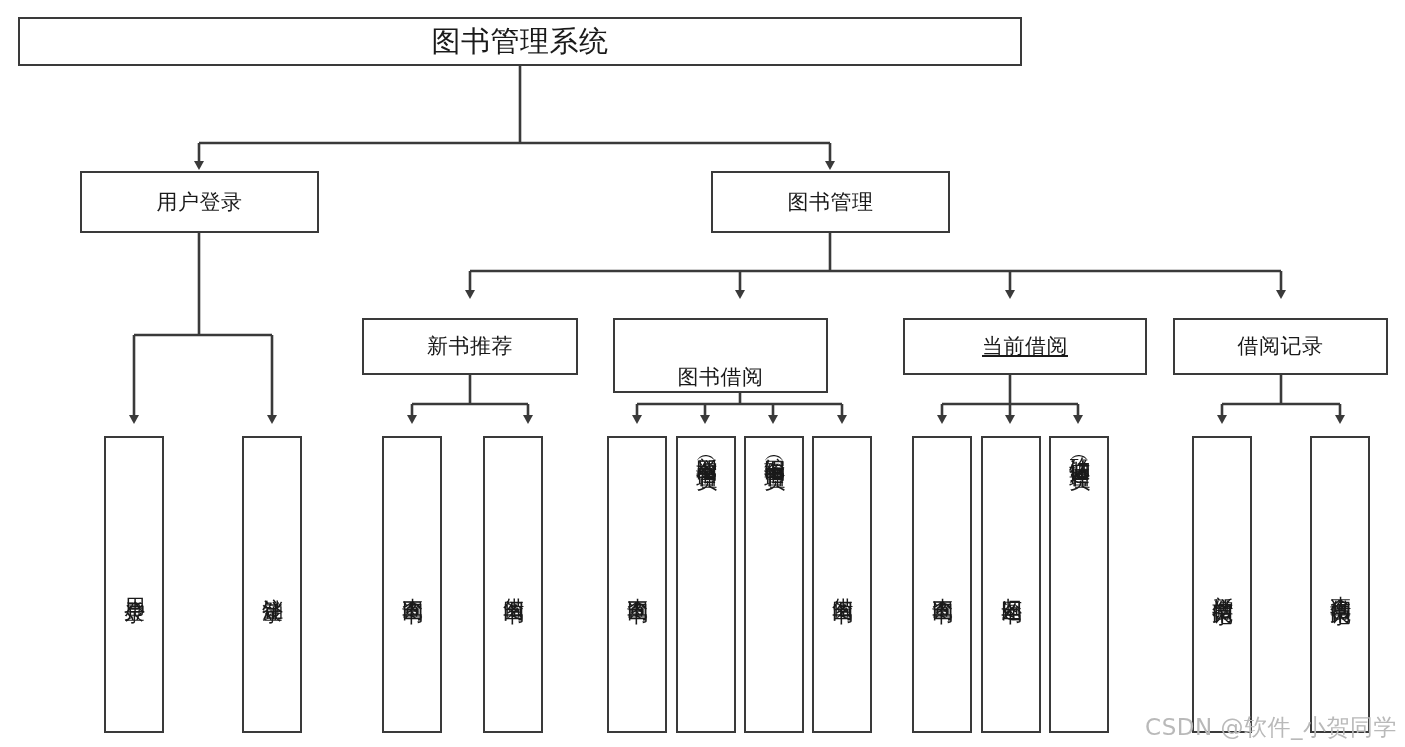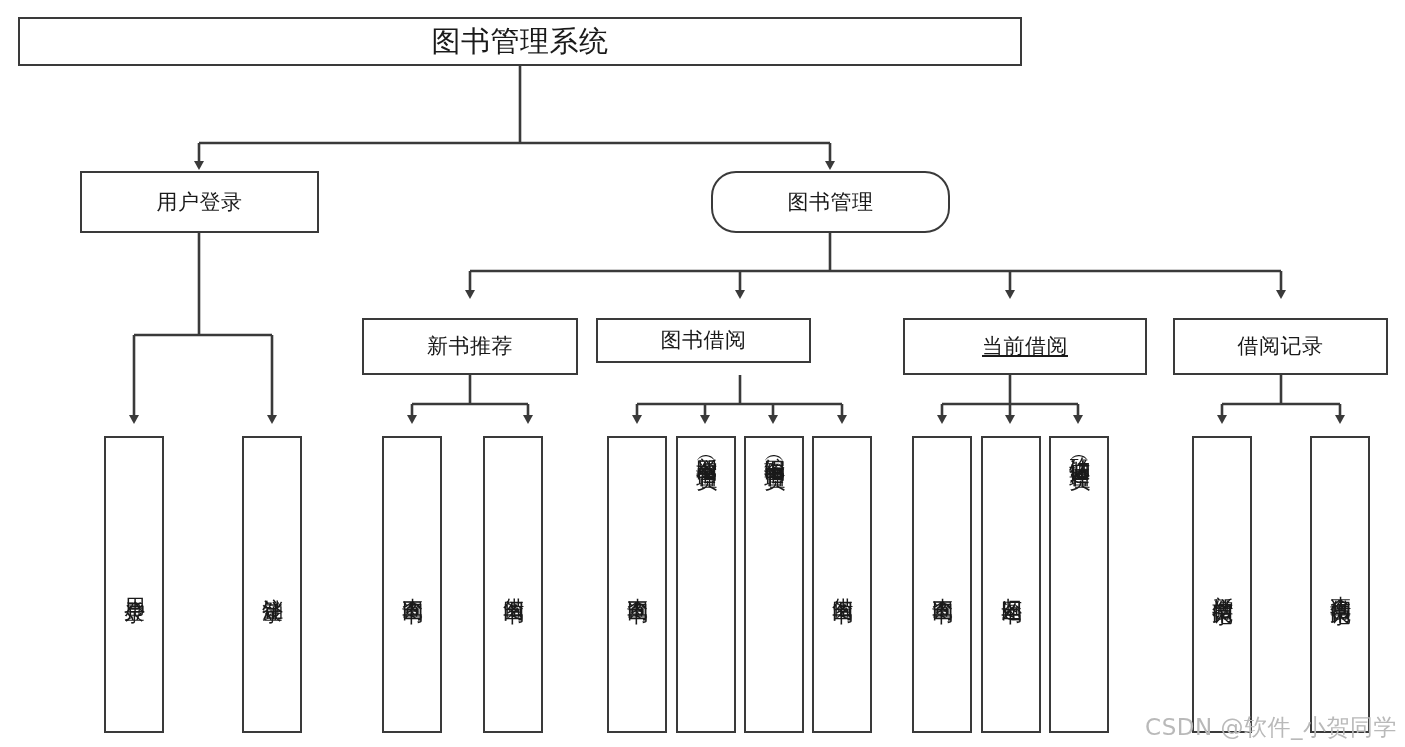--- a/index.html
+++ b/index.html
@@ -131,28 +131,28 @@
     </g>
   </svg>
 
   <div class="node lvl-root" style="left:18px; top:17px; width:1004px; height:49px;">
     <span class="label">图书管理系统</span>
   </div>
 
   <div class="node lvl-mid" style="left:80px; top:171px; width:239px; height:62px;">
     <span class="label">用户登录</span>
   </div>
-  <div class="node lvl-mid" style="left:711px; top:171px; width:239px; height:62px;border-radius:25px;">
+  <div class="node lvl-mid" style="left:711px; top:171px; width:239px; height:62px;">
     <span class="label">图书管理</span>
   </div>
 
   <div class="node lvl-mid" style="left:362px; top:318px; width:216px; height:57px;">
     <span class="label">新书推荐</span>
   </div>
-  <div class="node lvl-mid" style="left:596px; top:318px; width:215px; height:45px;">
+  <div class="node lvl-mid" style="left:613px; top:318px; width:215px; height:75px;align-items:flex-end;">
     <span class="label">图书借阅</span>
   </div>
   <div class="node lvl-mid" style="left:903px; top:318px; width:244px; height:57px;text-decoration:underline;">
     <span class="label">当前借阅</span>
   </div>
   <div class="node lvl-mid" style="left:1173px; top:318px; width:215px; height:57px;">
     <span class="label">借阅记录</span>
   </div>
 
   <div class="node leaf centered" style="left:104px; top:436px; width:60px; height:297px;">

